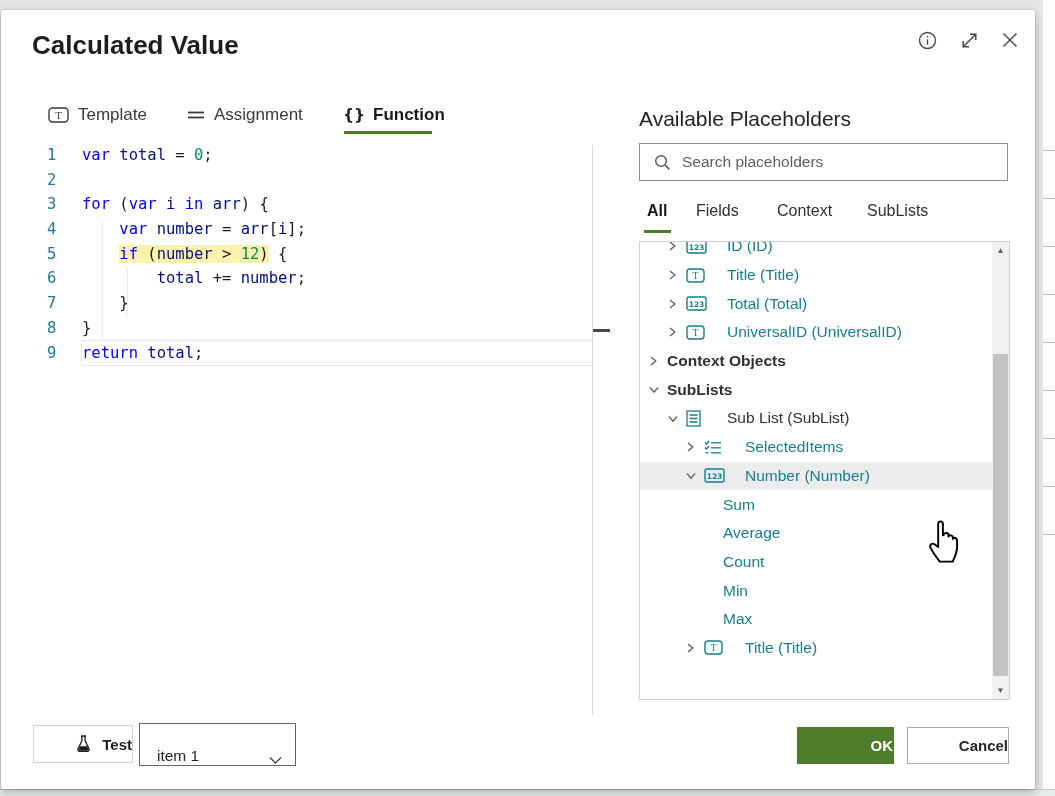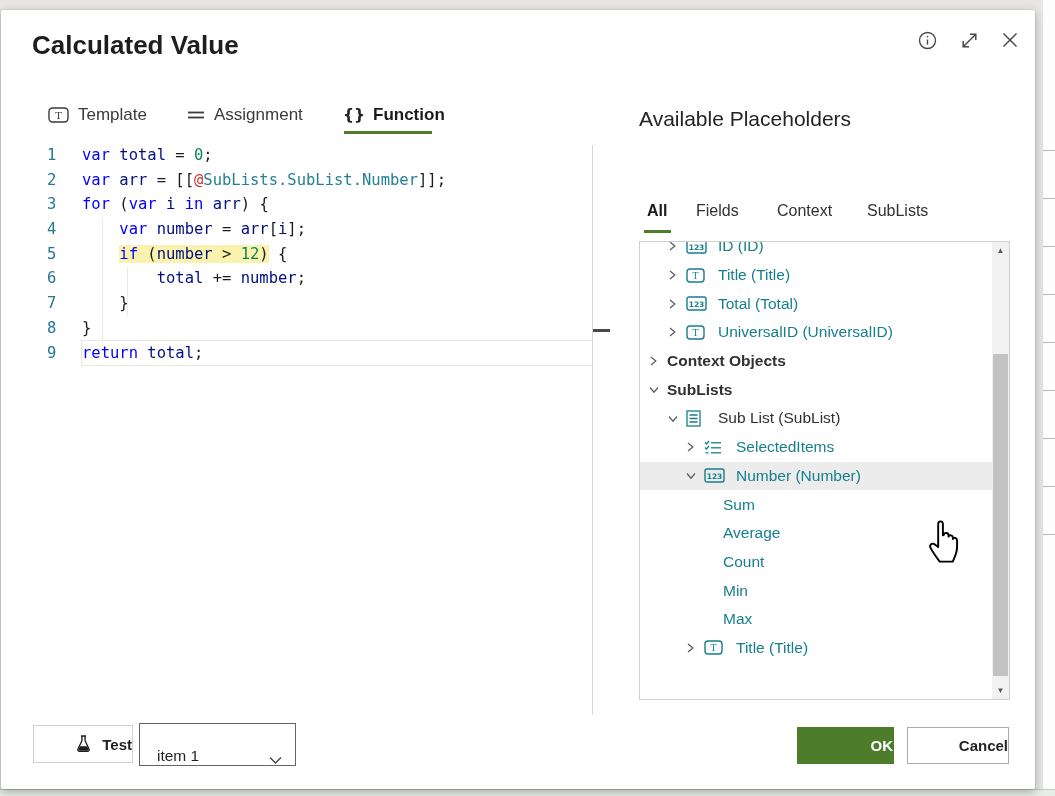--- a/index.html
+++ b/index.html
@@ -55,21 +55,21 @@
   .pivot { position:absolute; top:192px; height:26px; font-size:16px; color:#323130; cursor:pointer; }
   .pivot.active { font-weight:700; color:#1b1a19; }
   .pivot-underline { position:absolute; left:643px; top:220px; width:27px; height:3px; background:#4d7d2a; }
 
   .tree { position:absolute; left:638px; top:231px; width:371px; height:459px; border:1px solid #d0d0d0; background:#fff; overflow:hidden; }
   .tree-rows { position:absolute; left:0; top:0; right:17px; bottom:0; overflow:hidden; }
   .trow { height:28.7px; display:flex; align-items:center; font-size:15.5px; cursor:pointer; }
   .trow:first-child { margin-top:-10px; }
   .trow.sel { background:#ececec; }
   .chev { flex:none; width:14px; margin-right:5px; display:flex; align-items:center; }
-  .ticon { flex:none; width:21px; margin-right:11px; display:flex; align-items:center; color:#177e8e; }
+  .ticon { flex:none; width:21px; margin-right:20px; display:flex; align-items:center; color:#177e8e; }
   .tlabel.field { color:#177e8e; }
   .tlabel.group { color:#323130; font-weight:600; }
   .tlabel.node { color:#323130; }
 
   .sbar { position:absolute; right:0; top:0; width:17px; height:100%; background:#f1f1f1; }
   .sbar .arr { position:absolute; left:0; width:17px; height:17px; color:#5a5a5a; font-size:8px;
     display:flex; align-items:center; justify-content:center; cursor:pointer; }
   .sbar .arr.up{top:0;} .sbar .arr.dn{bottom:0;}
   .sbar .thumb { position:absolute; left:1px; top:112px; width:15px; height:322px; background:#c2c2c2; cursor:pointer; }
 
@@ -152,21 +152,20 @@
   <div class="editor">
     <div class="indent-guide ig1"></div>
     <div class="indent-guide ig2"></div>
     <div id="code-lines">
         <div class="cl">
           <span class="ln">1</span>
           <span class="code"><span class="tk k">var</span><span class="tk p"> </span><span class="tk v">total</span><span class="tk p"> = </span><span class="tk num">0</span><span class="tk p">;</span></span>
         </div>
         <div class="cl">
           <span class="ln">2</span>
-          <span class="code"><span class="tk k">var</span><span class="tk p"> </span><span class="tk v">arr</span><span class="tk p"> = [[</span><span class="tk at">@</span><span class="tk ns">SubLists.SubList.Number</span><span class="tk p">]];</span></span>
         </div>
         <div class="cl">
           <span class="ln">3</span>
           <span class="code"><span class="tk k">for</span><span class="tk p"> (</span><span class="tk k">var</span><span class="tk p"> </span><span class="tk v">i</span><span class="tk p"> </span><span class="tk k">in</span><span class="tk p"> </span><span class="tk v">arr</span><span class="tk p">) {</span></span>
         </div>
         <div class="cl">
           <span class="ln">4</span>
           <span class="code"><span class="tk p">    </span><span class="tk k">var</span><span class="tk p"> </span><span class="tk v">number</span><span class="tk p"> = </span><span class="tk v">arr</span><span class="tk p">[</span><span class="tk v">i</span><span class="tk p">];</span></span>
         </div>
         <div class="cl">
@@ -189,20 +188,27 @@
           <span class="ln">9</span>
           <span class="code"><span class="tk k">return</span><span class="tk p"> </span><span class="tk v">total</span><span class="tk p">;</span></span>
         </div>
       </div>
     <div class="editor-vline"></div>
     <div class="overview-dash"></div>
   </div>
 
   <div class="rp-title">Available Placeholders</div>
 
+  <div class="search-box">
+    <svg width="19" height="19" viewBox="0 0 20 20" fill="none" stroke="#5f5d5b" stroke-width="1.6">
+      <circle cx="8.5" cy="8.5" r="5.6"></circle>
+        <line x1="12.8" y1="12.8" x2="17.2" y2="17.2"></line>
+    </svg>
+    <input type="text" placeholder="Search placeholders" style="">
+  </div>
 
   <div id="pivots">
       <div class="pivot active" style="left: 646px;">All</div>
       <div class="pivot" style="left: 695px;">Fields</div>
       <div class="pivot" style="left: 776px;">Context</div>
       <div class="pivot" style="left: 866px;">SubLists</div>
     </div>
   <div class="pivot-underline"></div>
 
   <div class="tree">

